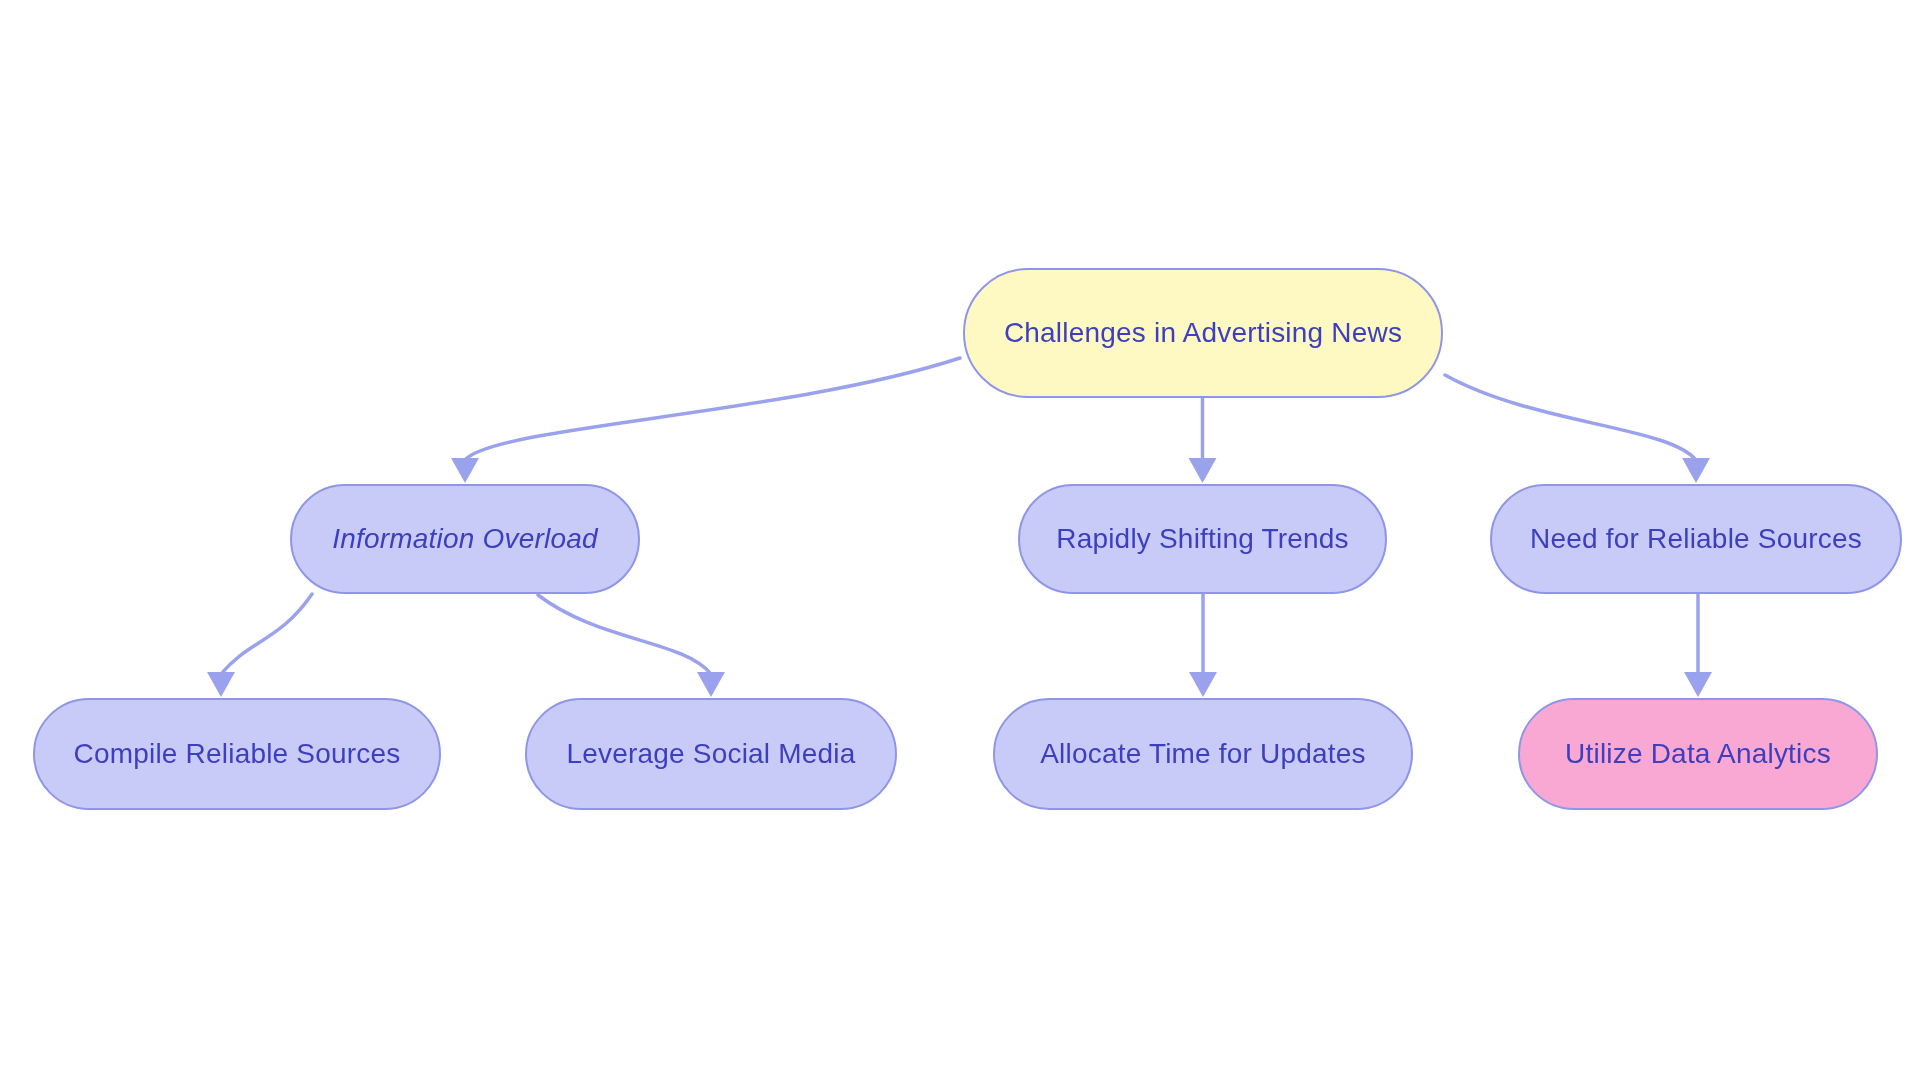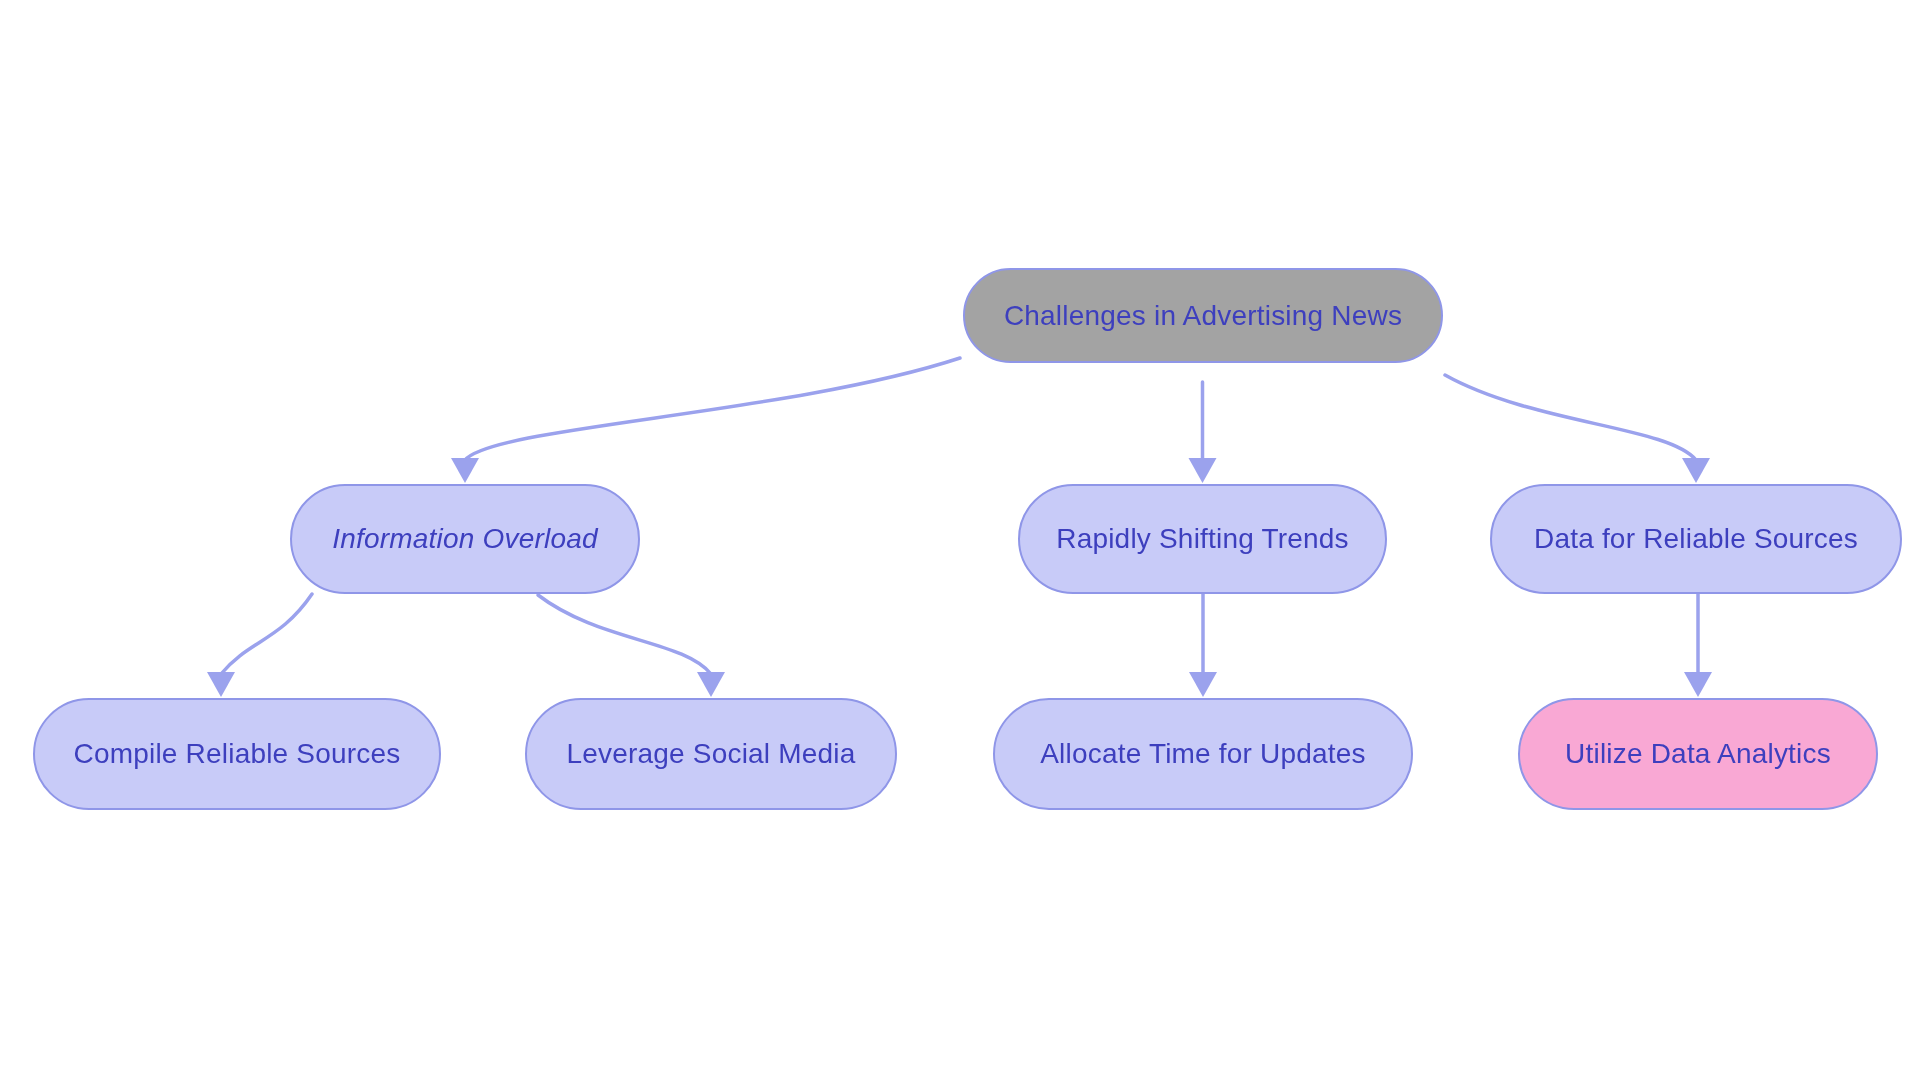--- a/index.html
+++ b/index.html
@@ -53,31 +53,31 @@
       <path d="M 312 594 C 280.15 640.8, 249 640, 221 674" fill="none" stroke="#9ba2ed" stroke-width="3.5" stroke-linecap="round"></path>
       <polygon points="207,672 235,672 221,697" fill="#9ba2ed"></polygon>
       <path d="M 538 595 C 598.55 641.35, 683 640, 711 674" fill="none" stroke="#9ba2ed" stroke-width="3.5" stroke-linecap="round"></path>
       <polygon points="697,672 725,672 711,697" fill="#9ba2ed"></polygon>
       <path d="M 1203 593 L 1203 674" fill="none" stroke="#9ba2ed" stroke-width="3.5" stroke-linecap="round"></path>
       <polygon points="1189,672 1217,672 1203,697" fill="#9ba2ed"></polygon>
       <path d="M 1698 593 L 1698 674" fill="none" stroke="#9ba2ed" stroke-width="3.5" stroke-linecap="round"></path>
       <polygon points="1684,672 1712,672 1698,697" fill="#9ba2ed"></polygon>
     </svg>
 
-  <div class="node" id="node-0" style="left: 963px; top: 268px; width: 480px; height: 95px; background: #a3a3a3; border: 2px solid rgb(143, 150, 232);">
+  <div class="node" id="node-0" style="left: 963px; top: 268px; width: 480px; height: 130px; background: #fef9c3; border: 2px solid rgb(143, 150, 232);">
     <span class="node-label" style="color: rgb(61, 63, 190);">Challenges in Advertising News</span>
   </div>
   <div class="node" id="node-1" style="left: 290px; top: 484px; width: 350px; height: 110px; background: rgb(200, 203, 248); border: 2px solid rgb(143, 150, 232); font-style: italic;">
     <span class="node-label" style="color: rgb(61, 63, 190);">Information Overload</span>
   </div>
   <div class="node" id="node-2" style="left: 1018px; top: 484px; width: 369px; height: 110px; background: rgb(200, 203, 248); border: 2px solid rgb(143, 150, 232);">
     <span class="node-label" style="color: rgb(61, 63, 190);">Rapidly Shifting Trends</span>
   </div>
   <div class="node" id="node-3" style="left: 1490px; top: 484px; width: 412px; height: 110px; background: rgb(200, 203, 248); border: 2px solid rgb(143, 150, 232);">
-    <span class="node-label" style="color: rgb(61, 63, 190);">Data for Reliable Sources</span>
+    <span class="node-label" style="color: rgb(61, 63, 190);">Need for Reliable Sources</span>
   </div>
   <div class="node" id="node-4" style="left: 33px; top: 698px; width: 408px; height: 112px; background: rgb(200, 203, 248); border: 2px solid rgb(143, 150, 232);">
     <span class="node-label" style="color: rgb(61, 63, 190);">Compile Reliable Sources</span>
   </div>
   <div class="node" id="node-5" style="left: 525px; top: 698px; width: 372px; height: 112px; background: rgb(200, 203, 248); border: 2px solid rgb(143, 150, 232);">
     <span class="node-label" style="color: rgb(61, 63, 190);">Leverage Social Media</span>
   </div>
   <div class="node" id="node-6" style="left: 993px; top: 698px; width: 420px; height: 112px; background: rgb(200, 203, 248); border: 2px solid rgb(143, 150, 232); text-align: center;">
     <span class="node-label" style="color: rgb(61, 63, 190);">Allocate Time for Updates</span>
   </div>

